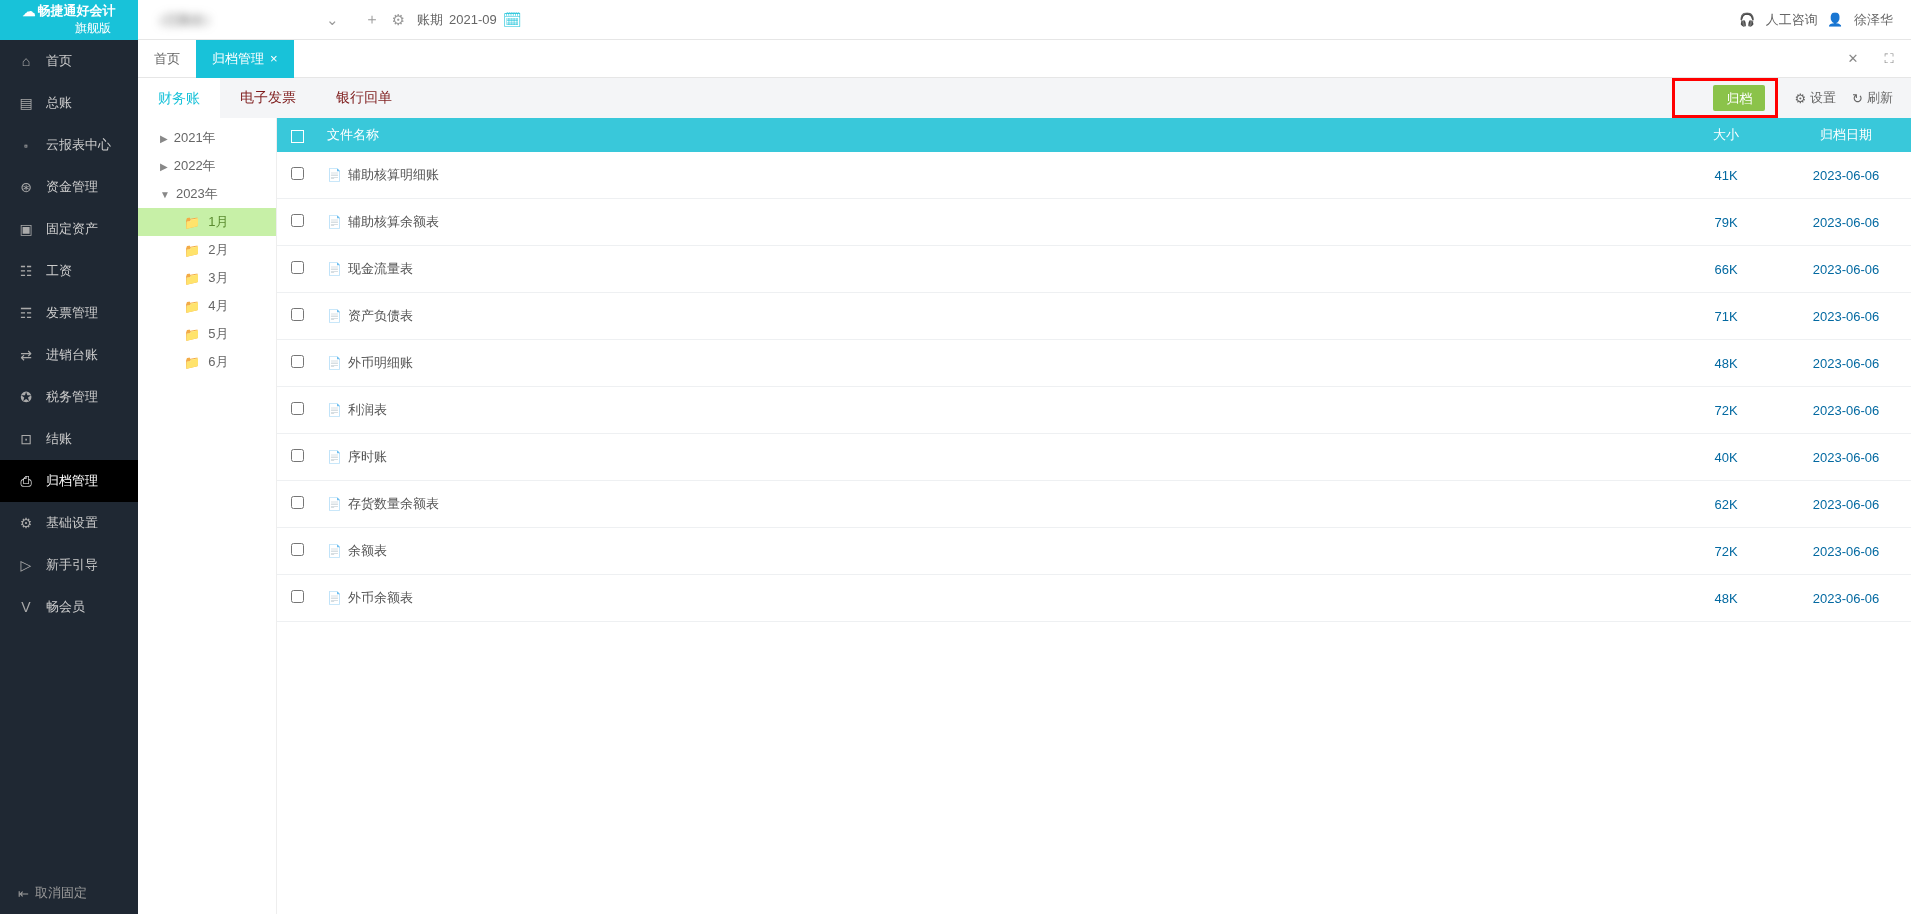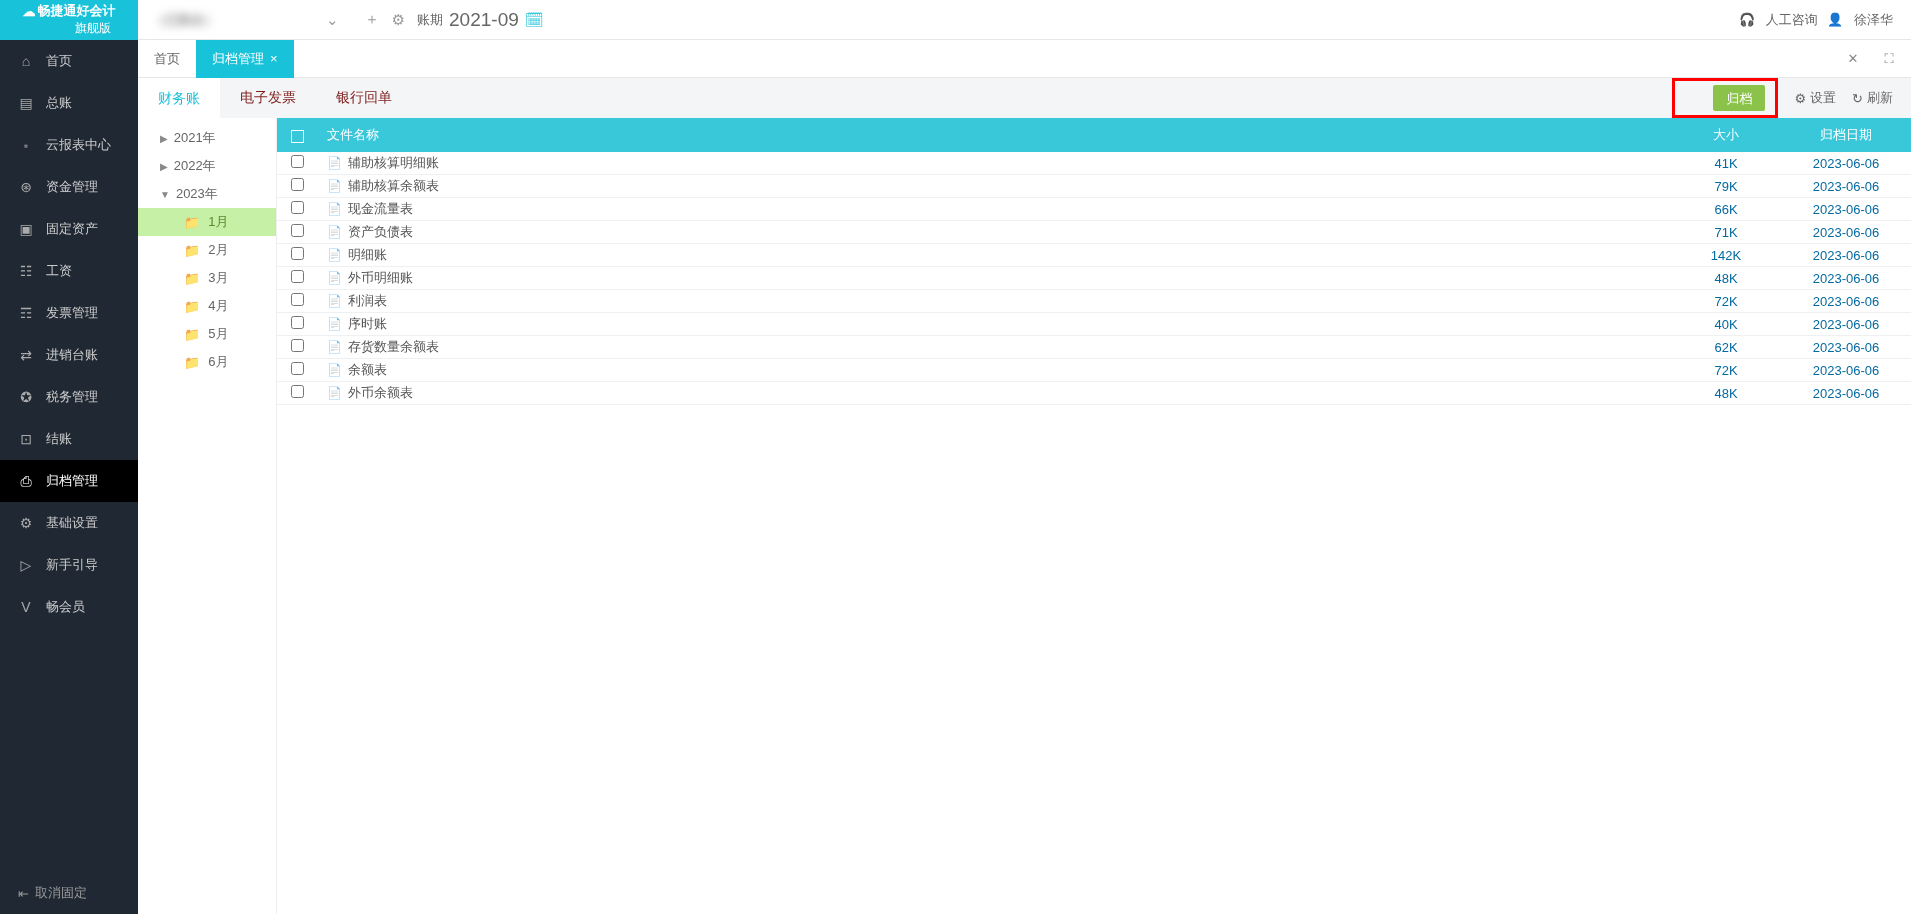--- a/index.html
+++ b/index.html
@@ -7,21 +7,21 @@
     
     
     .topbar { height: 40px; display: flex; align-items: center; background: #fff; border-bottom: 1px solid #e6e6e6; }
     .logo { width: 138px; height: 40px; background: #18c2d9; display: flex; flex-direction: column; align-items: center; justify-content: center; color: #fff; }
     .logo-main { font-size: 13px; font-weight: bold; display: flex; align-items: center; gap: 2px; }
     .logo-sub { font-size: 12px; margin-left: 48px; }
     .company-sel { display: flex; align-items: center; gap: 8px; padding: 0 14px; color: #999; }
     .company-name { filter: blur(4px); color: #555; min-width: 160px; }
     .topbar-icon { color: #999; cursor: pointer; padding: 0 6px; font-size: 15px; }
     .period-label { color: #666; margin-left: 6px; font-size: 13px; }
-    .period-val { color: #666; margin-left: 6px; font-size: 19px; }
+    .period-val { color: #666; margin-left: 6px; font-size: 13px; }
     .topbar-right { margin-left: auto; display: flex; align-items: center; gap: 10px; padding-right: 18px; color: #666; }
     .headset, .avatar-ico { color: #bbb; }
     
     
     .layout { display: flex; height: calc(100vh - 40px); }
     .sidebar { width: 138px; background: #1f2833; color: #ccc; display: flex; flex-direction: column; }
     .nav-item { display: flex; align-items: center; gap: 12px; padding: 12px 18px; cursor: pointer; font-size: 13px;}
     .nav-item.active { background: #000; color: #fff; }
     .nav-item .ico { width: 16px; display: inline-flex; justify-content: center; color: #aaa; font-size: 14px;}
     .nav-item.active .ico { color: #fff; }
@@ -54,21 +54,21 @@
     .tree-month { display: flex; align-items: center; gap: 8px; padding: 5px 10px 5px 46px; cursor: pointer; color: #666; font-size: 13px;}
     .tree-month.sel { background: #c7f0a7; color: #5a8a2f; }
     .folder-ico { color: #d7dce0; font-size: 13px;}
     .tree-month.sel .folder-ico { color: #18c2d9; }
     
     
     .tablewrap { flex: 1; overflow: auto; }
     .tbl { width: 100%; border-collapse: collapse; }
     .tbl th { background: #39c8da; color: #fff; text-align: left; padding: 8px 10px; font-weight: normal; font-size: 13px;}
     .tbl th.center, .tbl td.center { text-align: center; }
-    .tbl td { padding: 2px 10px; border-bottom: 1px solid #eef0f2; color: #555; font-size: 13px;}
+    .tbl td { padding: 14px 10px; border-bottom: 1px solid #eef0f2; color: #555; font-size: 13px;}
     .tbl td.center { color: #0369a1; }
     .chk { accent-color: #18c2d9; }
     .chk-head { accent-color: #fff; appearance: none; width: 13px; height: 13px; border: 1px solid #fff; background: #39c8da; vertical-align: middle;}
     .file-ico { color: #18c2d9; margin-right: 6px; font-size: 12px;}
     .col-chk { width: 40px; text-align: center !important;}
     .col-size { width: 110px; }
     .col-date { width: 130px; }
   </style>
 </head>
 <body>
@@ -274,26 +274,20 @@
                 <td class="center col-date">2023-06-06</td>
               </tr>
               <tr>
                 <td class="col-chk"><input type="checkbox" class="chk" style=""></td>
                 <td><span class="file-ico">📄</span><span>资产负债表</span></td>
                 <td class="center col-size">71K</td>
                 <td class="center col-date">2023-06-06</td>
               </tr>
               <tr>
                 <td class="col-chk"><input type="checkbox" class="chk" style=""></td>
-                <td><span class="file-ico">📄</span><span>明细账</span></td>
-                <td class="center col-size">142K</td>
-                <td class="center col-date">2023-06-06</td>
-              </tr>
-              <tr>
-                <td class="col-chk"><input type="checkbox" class="chk" style=""></td>
                 <td><span class="file-ico">📄</span><span>外币明细账</span></td>
                 <td class="center col-size">48K</td>
                 <td class="center col-date">2023-06-06</td>
               </tr>
               <tr>
                 <td class="col-chk"><input type="checkbox" class="chk" style=""></td>
                 <td><span class="file-ico">📄</span><span>利润表</span></td>
                 <td class="center col-size">72K</td>
                 <td class="center col-date">2023-06-06</td>
               </tr>

